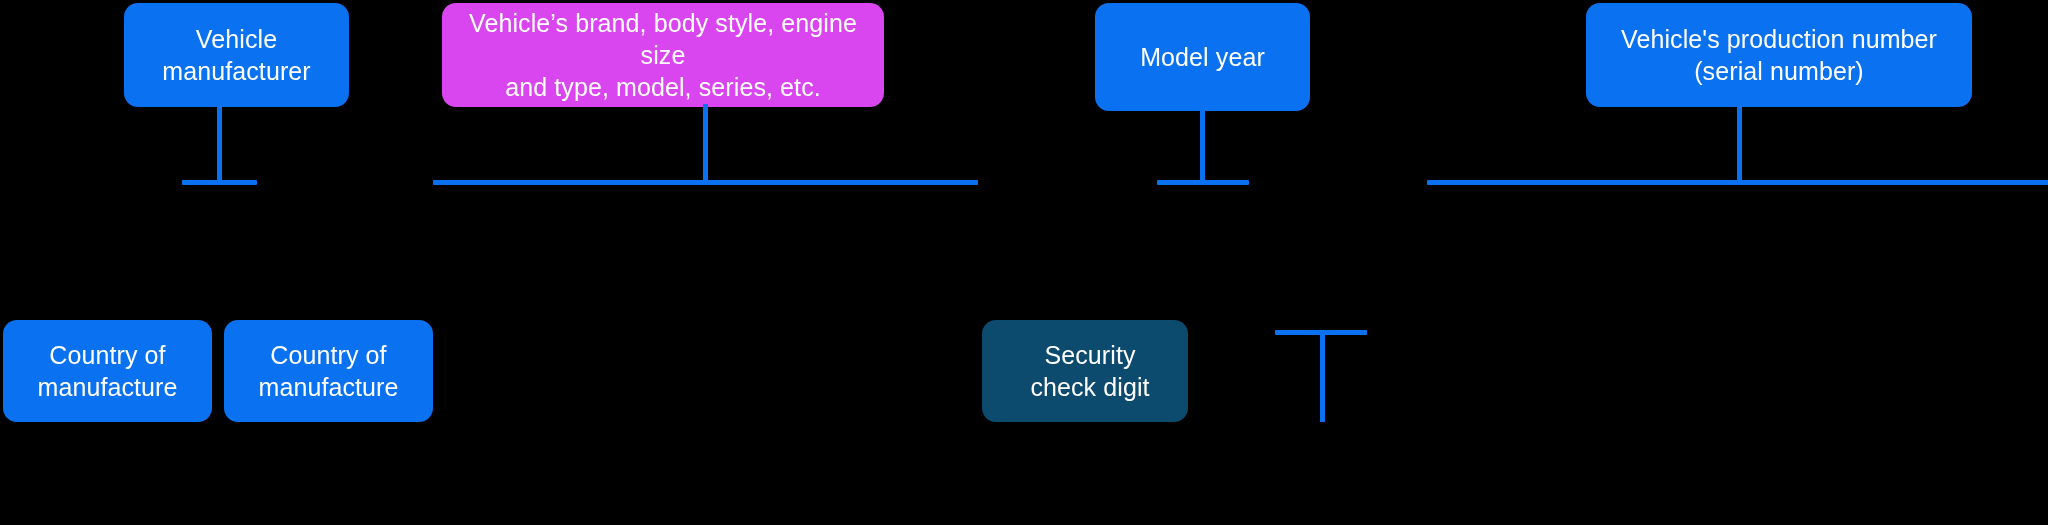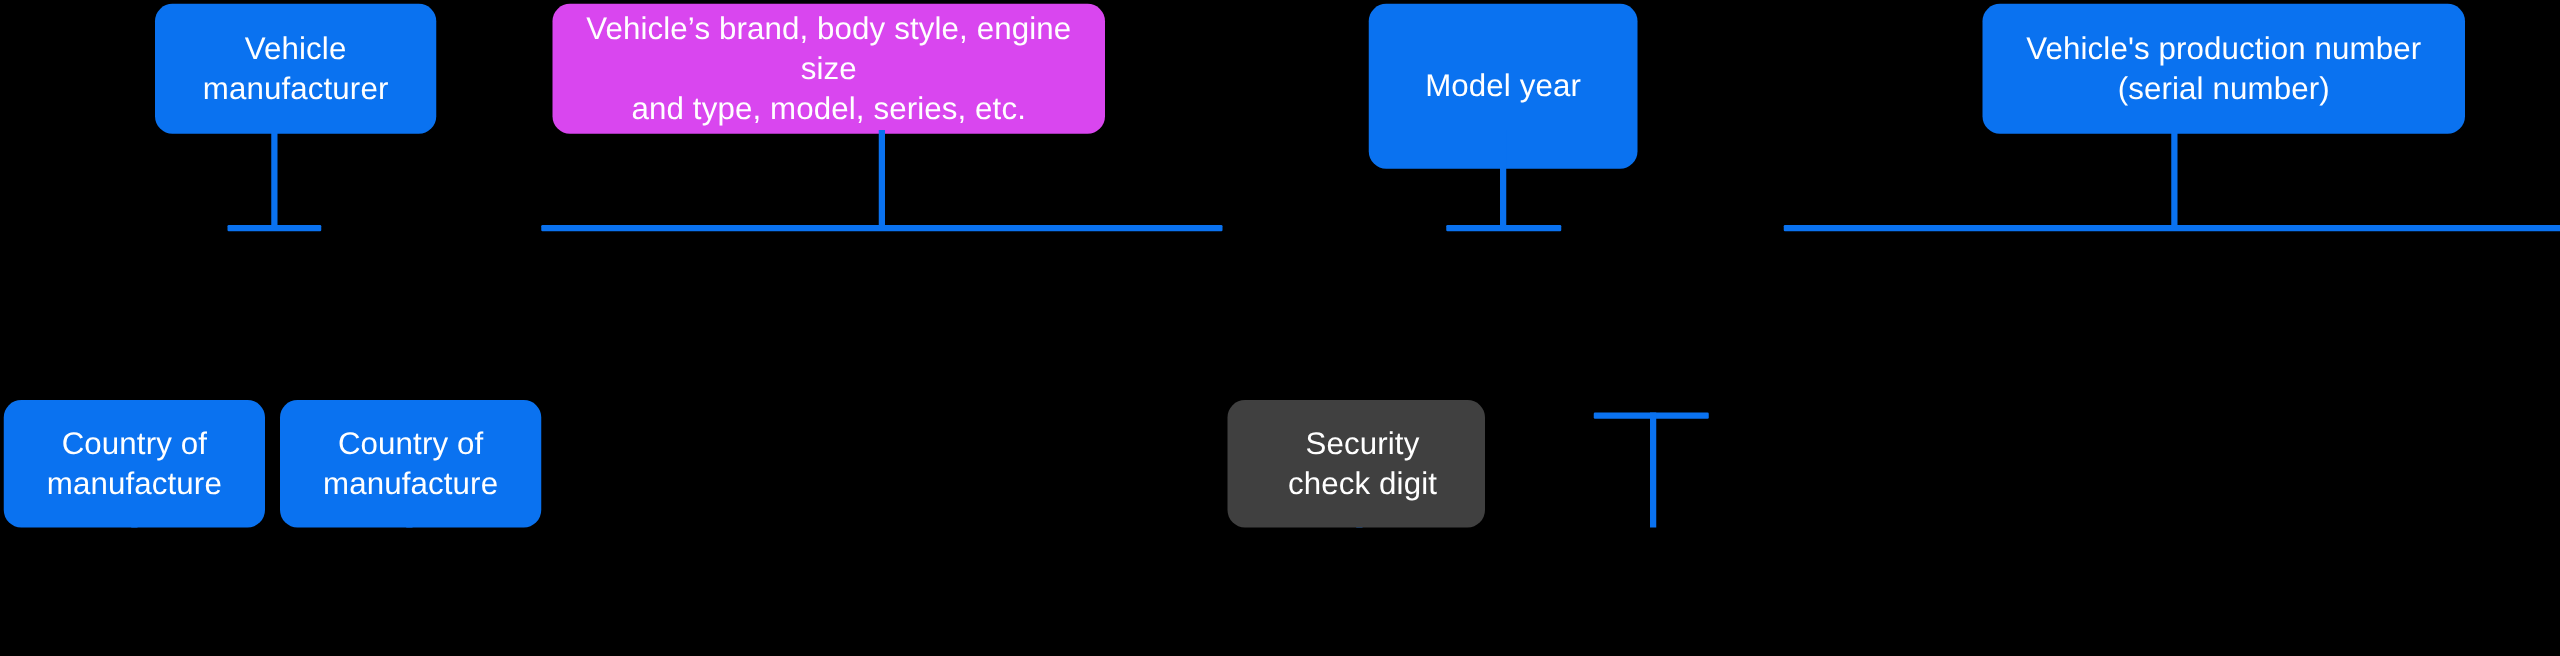--- a/index.html
+++ b/index.html
@@ -46,21 +46,21 @@
 <body style="background: rgb(0, 0, 0);">
 
 <div id="stage" style="background: rgb(0, 0, 0);">
 
   <div class="node" style="left: 110px; top: 3px; width: 225px; height: 104px; background: rgb(10, 114, 240); color: rgb(255, 255, 255); margin-left: 14px;">Vehicle
 manufacturer</div>
 
   <div class="node" style="left: 442px; top: 3px; width: 442px; height: 104px; background: #d946ef; color: rgb(255, 255, 255);">Vehicle’s brand, body style, engine size
 and type, model, series, etc.</div>
 
-  <div class="node" style="left: 1095px; top: 3px; width: 215px; height: 132px; background: rgb(10, 114, 240); color: rgb(255, 255, 255);">Model year</div>
+  <div class="node" style="left: 1095px; top: 3px; width: 215px; height: 108px; background: rgb(10, 114, 240); color: rgb(255, 255, 255);">Model year</div>
 
   <div class="node" style="left: 1586px; top: 3px; width: 386px; height: 104px; background: rgb(10, 114, 240); color: rgb(255, 255, 255);">Vehicle's production number
 (serial number)</div>
 
   <div class="connector v-line" style="left: 217px; top: 104px; height: 79px; background: rgb(10, 114, 240);"></div>
   <div class="connector h-line" style="left: 182px; top: 180px; width: 75px; background: rgb(10, 114, 240);"></div>
 
   <div class="connector v-line" style="left: 703px; top: 104px; height: 79px; background: rgb(10, 114, 240);"></div>
   <div class="connector h-line" style="left: 433px; top: 180px; width: 545px; background: rgb(10, 114, 240);"></div>
 
@@ -81,17 +81,17 @@
 
   <div class="connector h-line" style="left: 1275px; top: 330px; width: 92px; background: rgb(10, 114, 240);"></div>
   <div class="connector v-line" style="left: 1320px; top: 330px; height: 92px; background: rgb(10, 114, 240);"></div>
 
   <div class="node" style="left: 3px; top: 320px; width: 209px; height: 102px; background: rgb(10, 114, 240); color: rgb(255, 255, 255);">Country of
 manufacture</div>
 
   <div class="node" style="left: 224px; top: 320px; width: 209px; height: 102px; background: rgb(10, 114, 240); color: rgb(255, 255, 255);">Country of
 manufacture</div>
 
-  <div class="node" style="left: 982px; top: 320px; width: 206px; height: 102px; background: #404040; color: rgb(255, 255, 255); padding-left: 20px;">Security
+  <div class="node" style="left: 982px; top: 320px; width: 206px; height: 102px; background: #0c4a6e; color: rgb(255, 255, 255); padding-left: 20px;">Security
 check digit</div>
 
 
 </div>
 
 </body></html>

